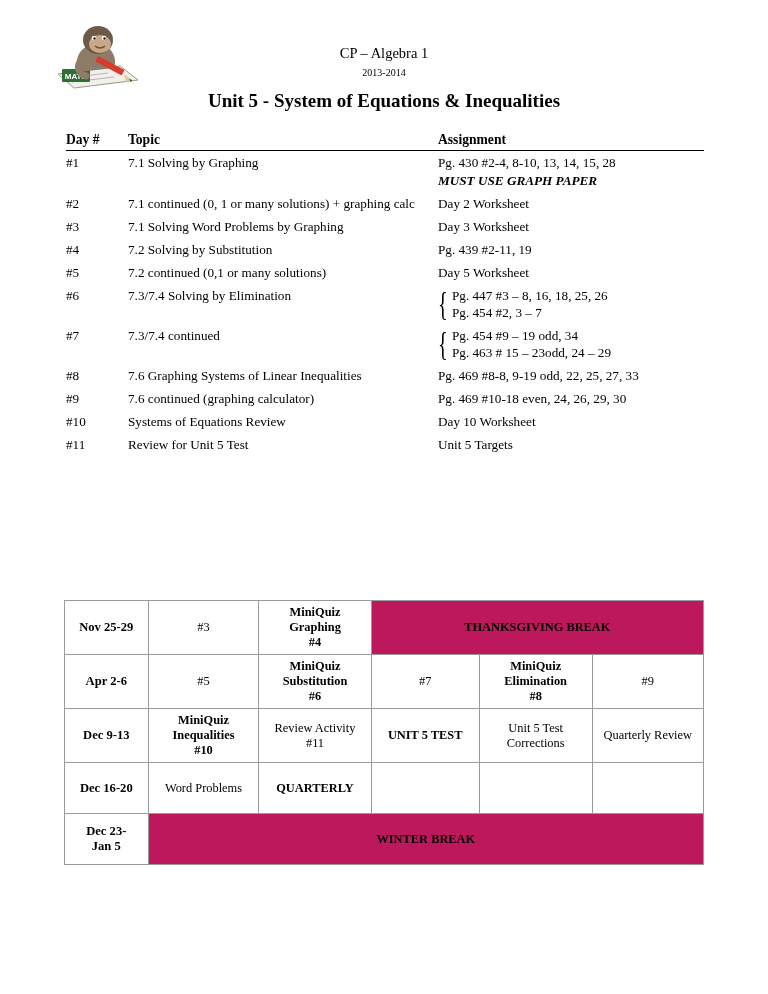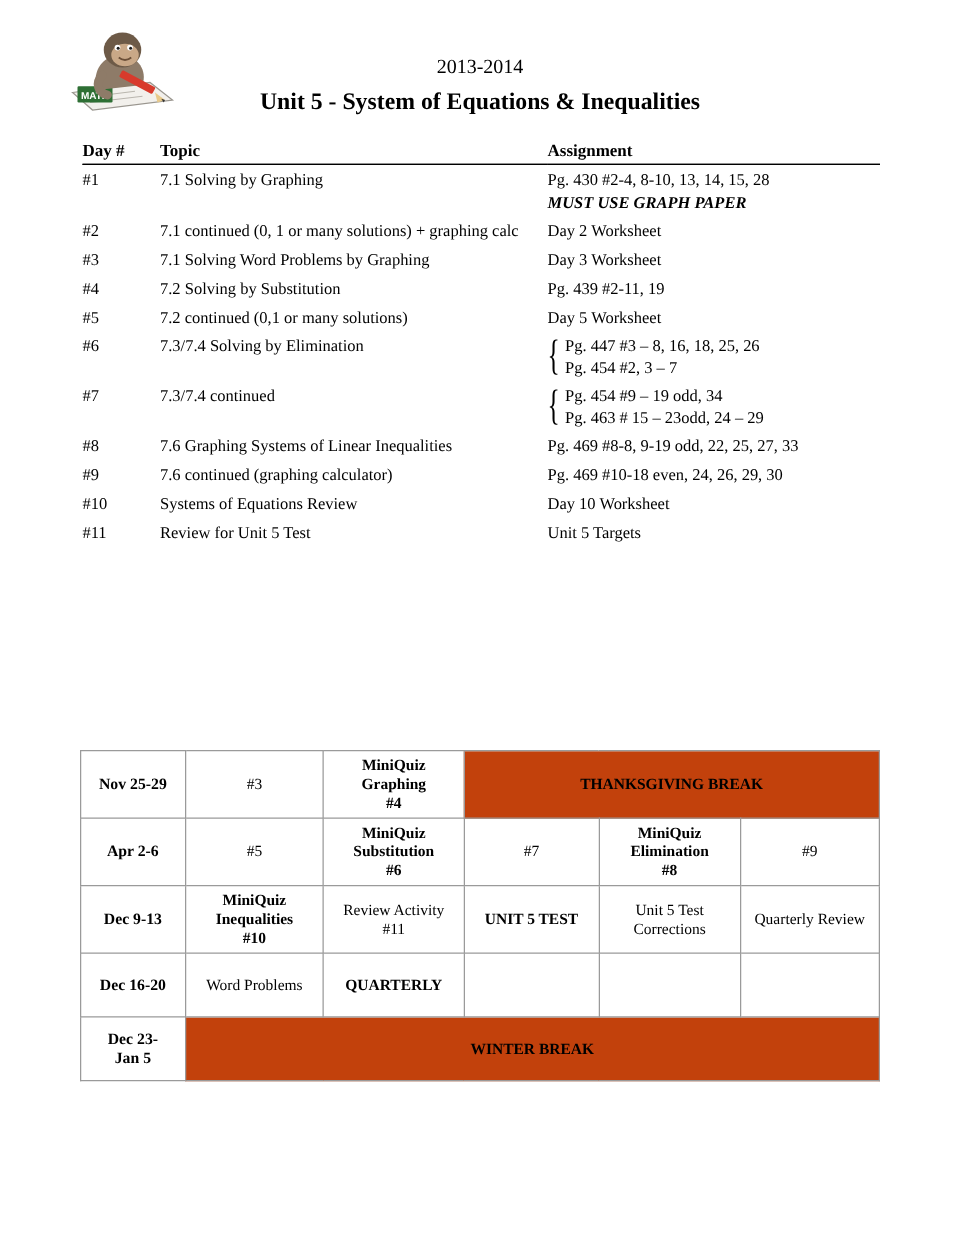--- a/index.html
+++ b/index.html
@@ -36,21 +36,21 @@
   
   .header {
     padding-top: 44px;
     text-align: center;
   }
   .header .line1 {
     font-size: 14.5px;
     line-height: 19px;
   }
   .header .line2 {
-    font-size: 16px;
+    font-size: 10px;
     line-height: 19px;
   }
   .header .line3 {
     font-size: 19px;
     font-weight: bold;
     line-height: 26px;
     margin-top: 6px;
   }
 
   
@@ -136,21 +136,21 @@
     line-height: 15px;
   }
   td.wk { width: 84px; font-weight: bold; font-size: 12.6px; }
   td.c2 { width: 110px; }
   td.c3 { width: 110px; }
   td.c4 { width: 110px; }
   td.c5 { width: 112px; }
   td.c6 { width: 112px; }
   td.bold { font-weight: bold; }
   td.shade {
-    background: #c2410c;
+    background: #be185d;
     font-weight: bold;
   }
   td.tall { height: 50px; }
   .mq-title { font-weight: bold; display: block; }
   .mq-sub { font-weight: bold; display: block; }
   .mq-num { font-weight: bold; display: block; }
 </style>
 </head>
 <body>
 
@@ -178,20 +178,21 @@
       <circle cx="56.5" cy="16.5" r="1.2" fill="#1a1a1a"></circle>
       <path d="M47 24 Q52 28 57 24" stroke="#6b4f38" stroke-width="1.4" fill="none"></path>
 
       <rect x="50" y="34" width="30" height="6" rx="1" transform="rotate(28 50 34)" fill="#d83a2c"></rect>
       <polygon points="76,52 84,58 78,60" fill="#e8c98a"></polygon>
       <polygon points="81,57 84,58 83,60" fill="#333333"></polygon>
     </svg>
   </div>
 
   <div class="header">
+    <div class="line1">CP – Algebra 1</div>
     <div class="line2">2013-2014</div>
     <div class="line3">Unit 5 - System of Equations &amp; Inequalities</div>
   </div>
 
   <div class="assign-wrap">
     <table class="assign">
       <thead>
         <tr>
           <th class="c-day">Day #</th>
           <th class="c-topic">Topic</th>

